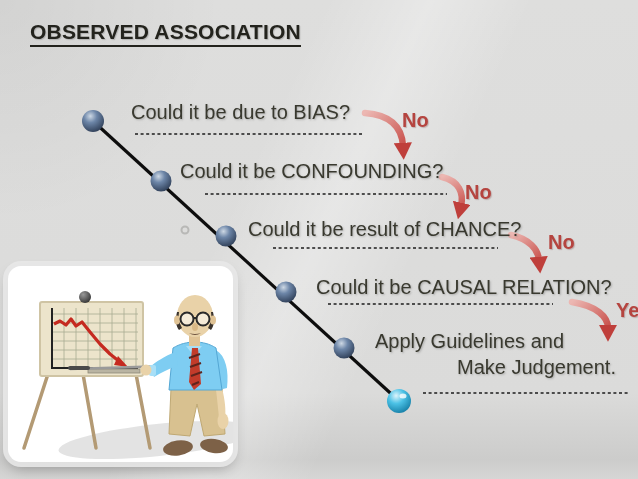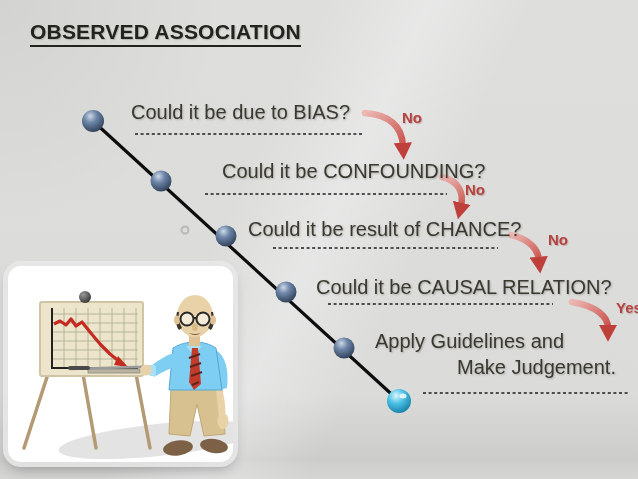--- a/index.html
+++ b/index.html
@@ -15,24 +15,24 @@
     position:absolute;left:30px;top:20px;
     font-size:21px;font-weight:bold;letter-spacing:0.2px;
     color:#23231d;border-bottom:2.5px solid #23231d;padding-bottom:1px;
     text-shadow:1px 1px 1px rgba(120,120,120,0.4);
   }
   .q{
     position:absolute;font-size:20px;color:#39392f;white-space:nowrap;
     text-shadow:1px 1px 2px rgba(80,80,80,0.35);
   }
   .ans{
-    position:absolute;font-size:15px;font-weight:bold;white-space:nowrap;
+    position:absolute;font-size:20px;font-weight:bold;white-space:nowrap;
     text-shadow:1px 1px 1px rgba(120,60,60,0.3);
   }
-  .q1{left:131px;top:101px;text-align:right;} .q2{left:180px;top:160px;margin-left:42px;}
+  .q1{left:131px;top:101px;text-align:right;} .q2{left:180px;top:160px;}
   .q3{left:248px;top:218px;} .q4{left:316px;top:276px;}
   .q5a{left:375px;top:330px;} .q5b{left:457px;top:356px;}
   .n1{left:402px;top:109px;} .n2{left:465px;top:181px;}
   .n3{left:548px;top:231px;} .n4{left:616px;top:299px;}
   svg.overlay{position:absolute;left:0;top:0;}
   .panel{
     position:absolute;left:8px;top:266px;width:225px;height:196px;
     background:#ffffff;border-radius:13px;
     box-shadow:0 0 0 5px rgba(232,232,232,0.9), 0 7px 14px rgba(0,0,0,0.28);
   }

